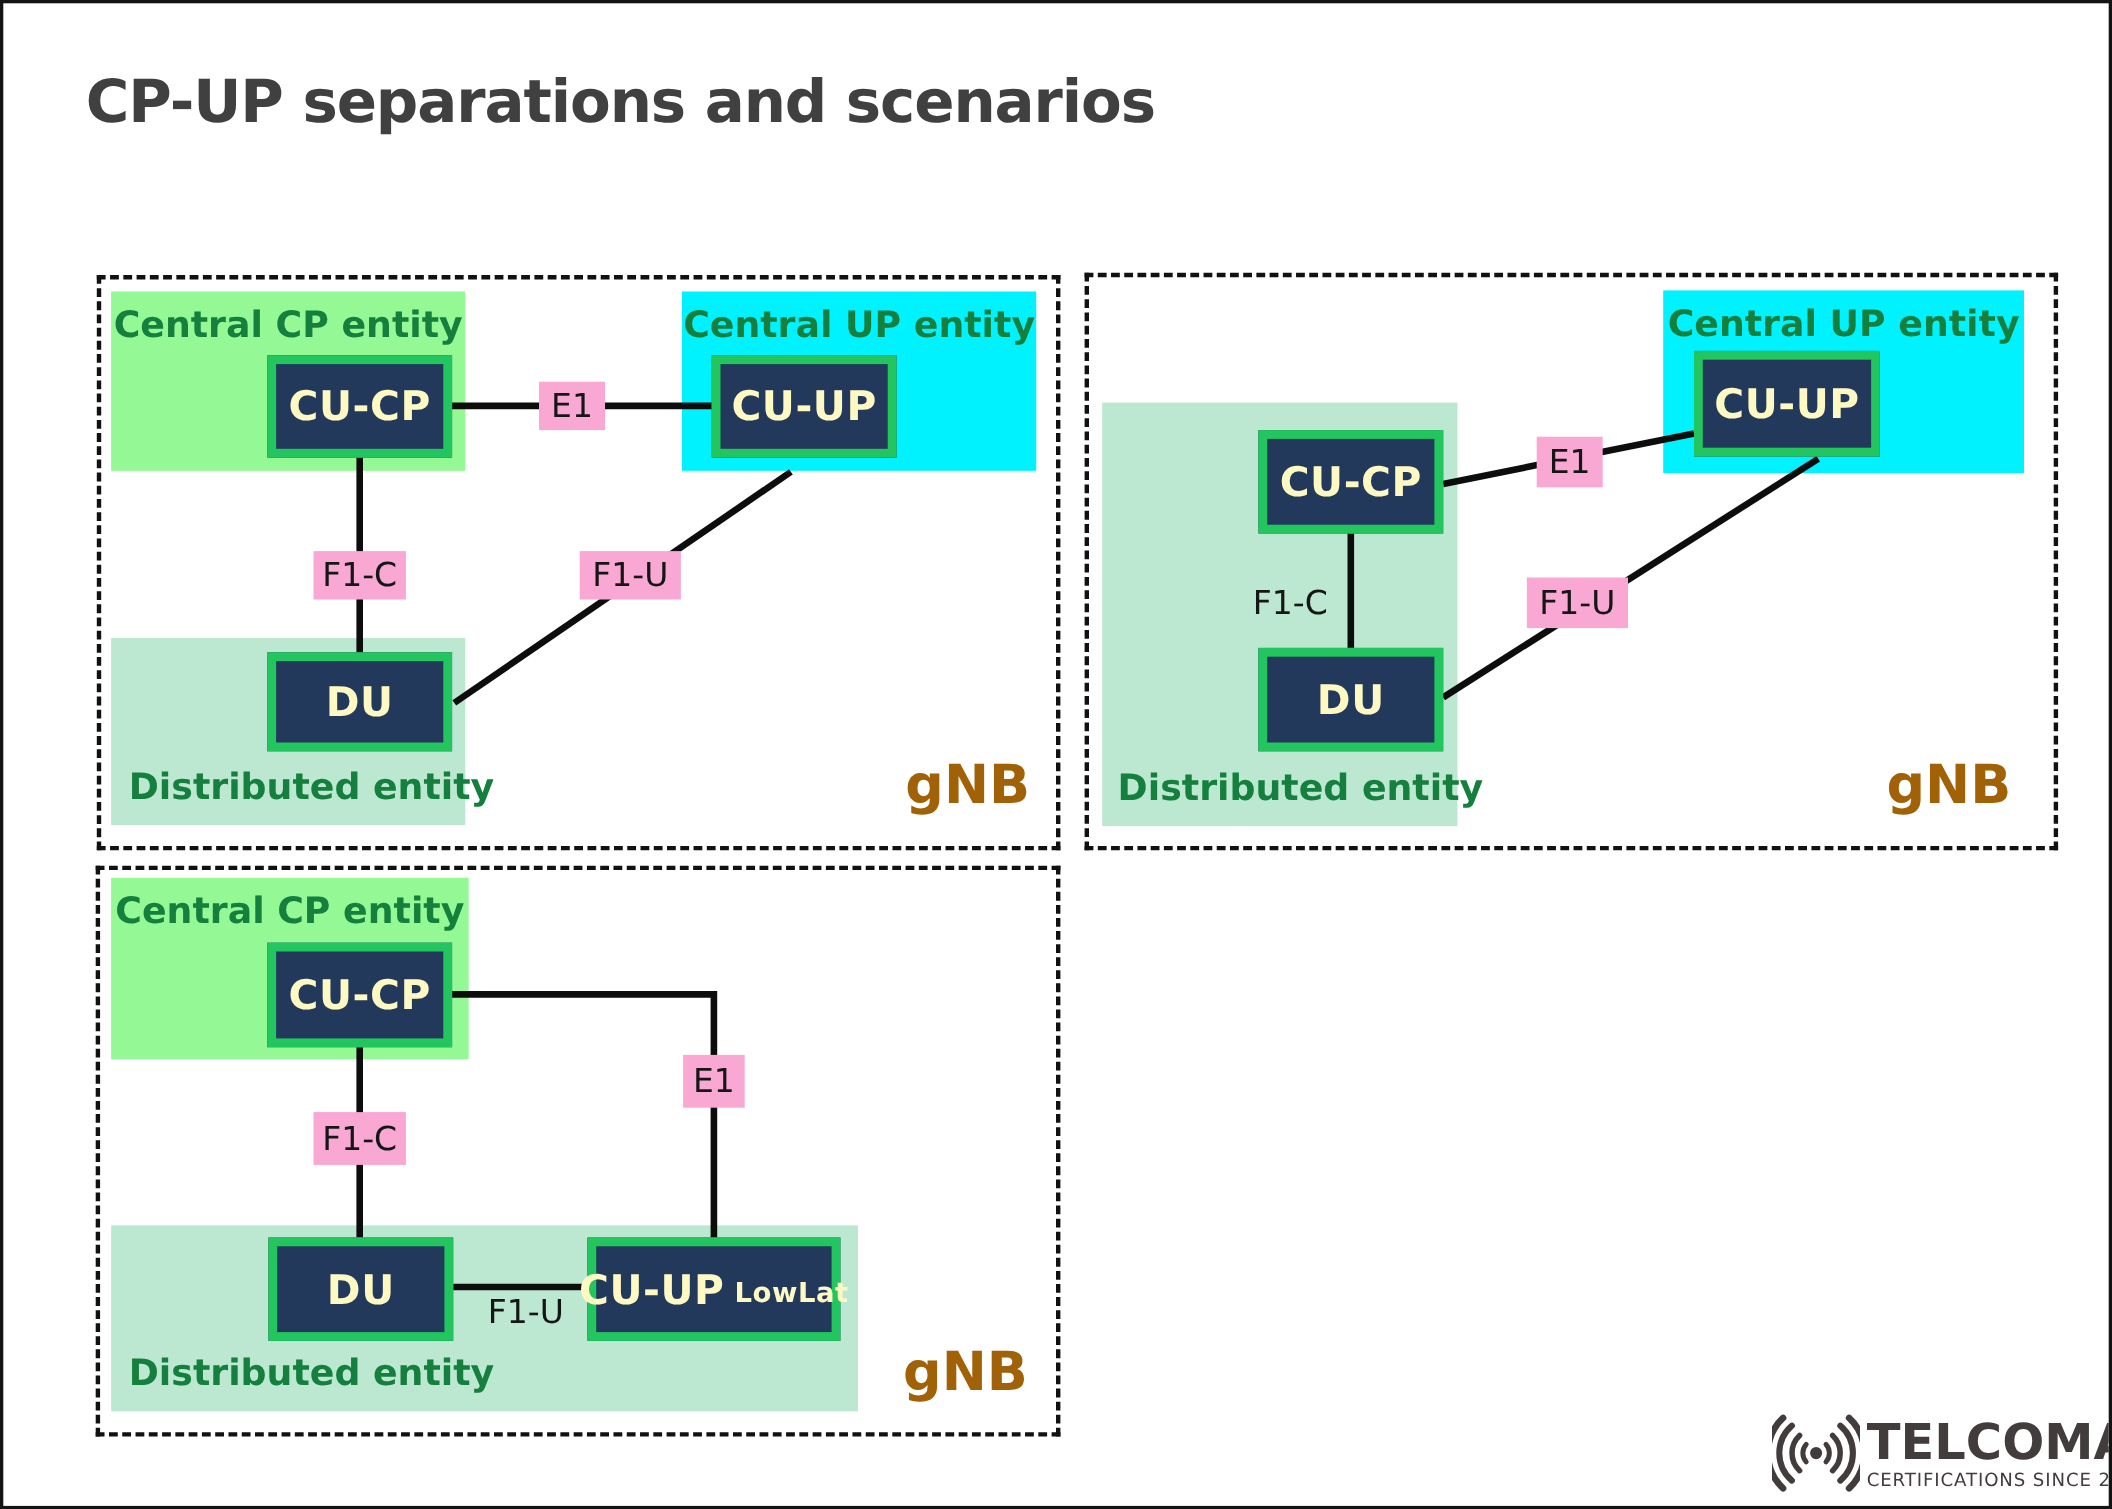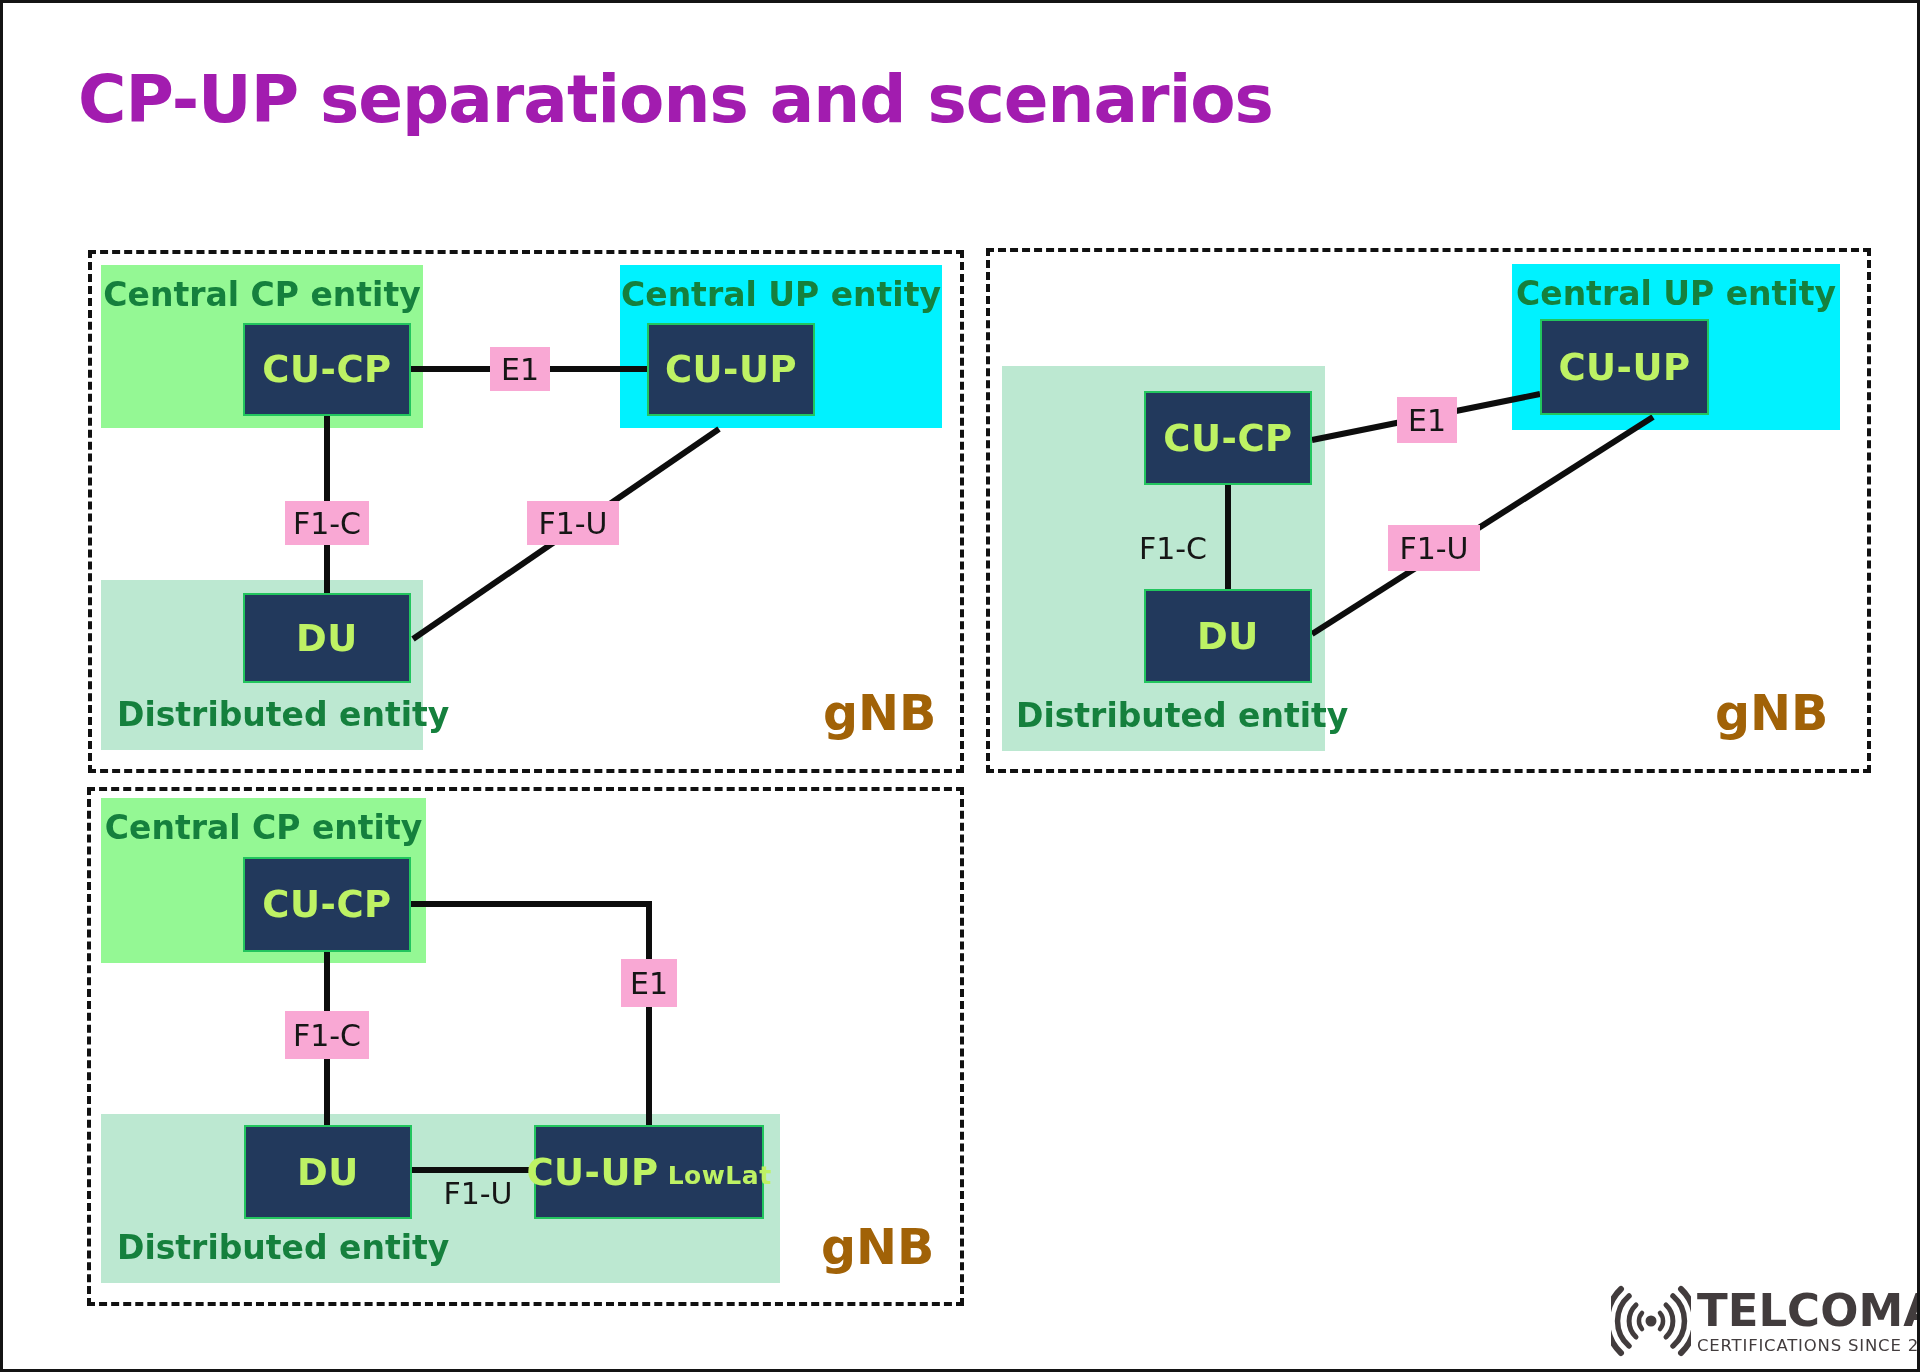--- a/index.html
+++ b/index.html
@@ -3,35 +3,35 @@
 <meta charset="utf-8">
 <style>
   html,body{margin:0;padding:0;background:#ffffff;}
   .page{
     position:relative;width:1914px;height:1366px;border:3px solid #141414;
     background:#ffffff;overflow:hidden;
     font-family:"DejaVu Sans","Liberation Sans",sans-serif;color:#0d0d0d;
   }
   .abs{position:absolute;}
   .title{
-    left:75px;top:58px;font-size:66px;font-weight:700;letter-spacing:-1px;color:#a21caf;
+    left:75px;top:58px;font-size:54px;font-weight:700;letter-spacing:-1px;color:#404040;
   }
   .scenario{
     border:4px dashed #111111;background:transparent;
   }
   .group{
     box-sizing:border-box;
   }
   .group-label{
     font-size:33px;font-weight:600;color:#15803d;white-space:nowrap;
   }
   .node{
-    box-sizing:border-box;background:#22395c;border:2px solid #22c55e;
+    box-sizing:border-box;background:#22395c;border:8px solid #22c55e;
     display:flex;align-items:center;justify-content:center;
-    color:#bef264;font-size:37px;font-weight:700;letter-spacing:0.5px;white-space:nowrap;
+    color:#fef9c3;font-size:37px;font-weight:700;letter-spacing:0.5px;white-space:nowrap;
   }
   .node .suffix{font-size:25px;font-weight:700;margin-left:9px;position:relative;top:3px;}
   .conn-label{
     font-size:30px;font-weight:500;color:#161616;
     display:flex;align-items:center;justify-content:center;white-space:nowrap;
   }
   .mask{background:#f9a8d4;}
   .gnb{font-size:49px;font-weight:700;color:#a16207;}
   svg.wires{position:absolute;left:0;top:0;pointer-events:none;}
   .logo{position:absolute;left:1608px;top:1278px;display:flex;align-items:center;}

